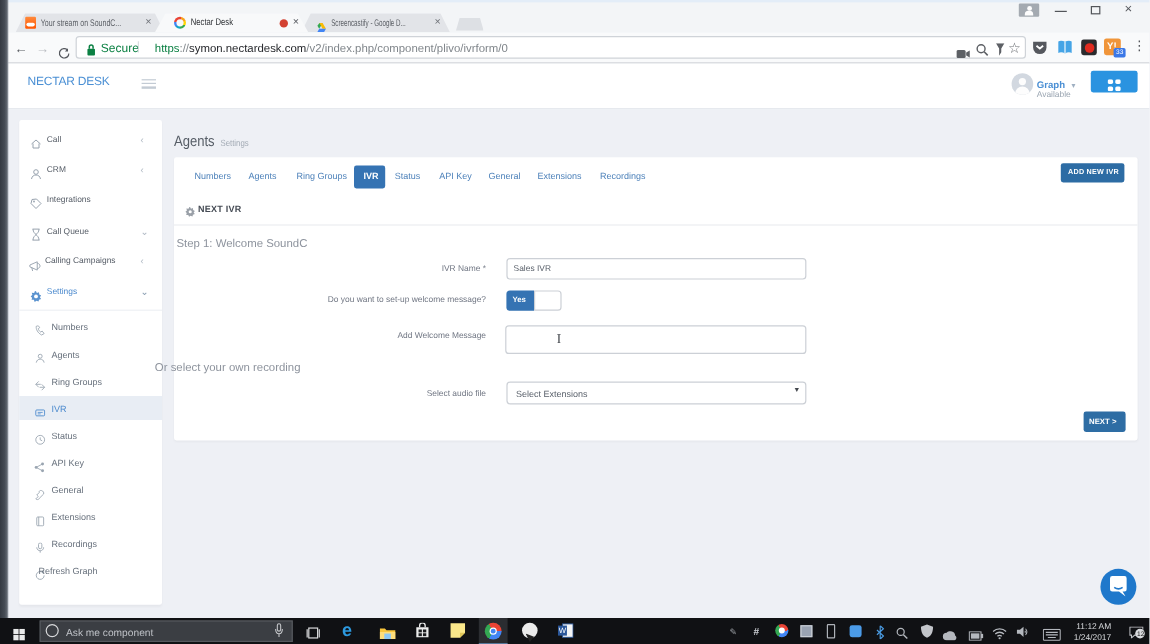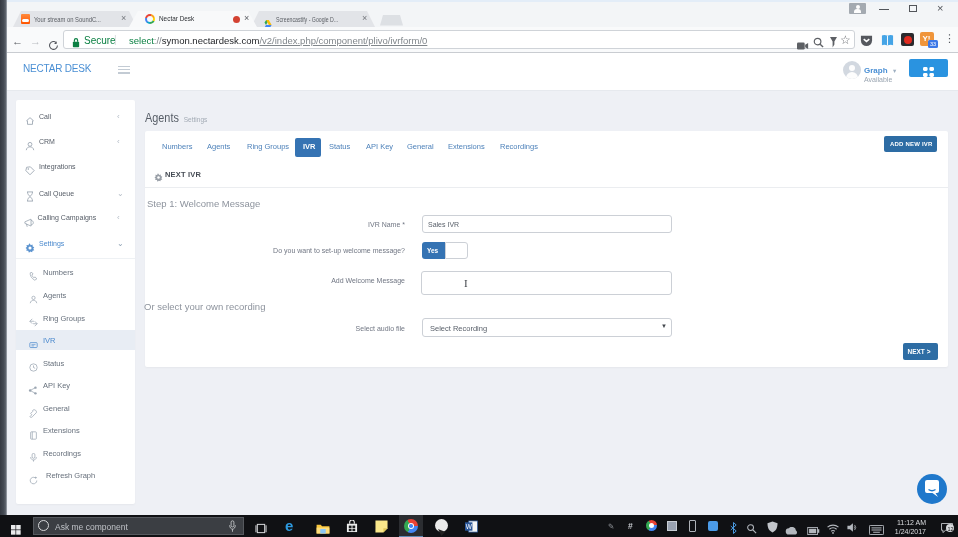--- a/index.html
+++ b/index.html
@@ -58,21 +58,21 @@
   </div>
   <div class="abs" style="left:63px;top:30px;width:792px;height:19px;background:#fff;border:1px solid #cfd3d8;border-radius:3px;"></div>
   <div class="abs" style="left:72px;top:34px;width:8px;height:11px;">
     <svg width="8" height="11" viewBox="0 0 10 14">
         <rect x="1" y="6" width="8" height="7" rx="1" fill="#0b8043"></rect>
         <path d="M3 6 V4 a2 2 0 0 1 4 0 V6" stroke="#0b8043" stroke-width="1.6" fill="none"></path>
       </svg>
   </div>
   <div class="abs" style="left:84px;top:35px;font-size:10px;color:#0b8043;">Secure</div>
   <div class="abs" style="left:114px;top:33.5px;font-size:10px;color:#d4d7db;">|</div>
-  <div class="abs" style="left:129px;top:34.5px;font-size:9.5px;white-space:nowrap;"><span style="color:#0b8043;">select</span><span style="color:#80868b;">://</span><span style="color:#24262a;">symon.nectardesk.com</span><span style="color:#80868b;text-decoration:underline;">/v2/index.php/component/plivo/ivrform/0</span></div>
+  <div class="abs" style="left:129px;top:34.5px;font-size:9.5px;white-space:nowrap;"><span style="color:#0b8043;">https</span><span style="color:#80868b;">://</span><span style="color:#24262a;">symon.nectardesk.com</span><span style="color:#80868b;">/v2/index.php/component/plivo/ivrform/0</span></div>
 
   <div class="abs" style="left:797px;top:36px;width:12px;height:8px;">
     <svg width="12" height="8" viewBox="0 0 14 9">
         <rect x="0" y="0.5" width="9" height="8" rx="1.5" fill="#5d6065"></rect>
         <path d="M9.5 3 L13 1 V8 L9.5 6 Z" fill="#5d6065"></path>
       </svg>
   </div>
   <div class="abs" style="left:813px;top:34px;width:11px;height:11px;">
     <svg width="11" height="11" viewBox="0 0 12 12">
         <circle cx="5" cy="5" r="3.6" stroke="#5d6065" stroke-width="1.3" fill="none"></circle>
@@ -262,21 +262,21 @@
       </svg>
   </div>
   <div class="abs" style="left:43px;top:448.5px;font-size:7.5px;color:#67707c;">Recordings</div>
 
   <div class="abs" style="left:29px;top:470.5px;width:9px;height:9px;">
     <svg width="9" height="9" viewBox="0 0 11 11">
         <path d="M9.5 5.5 A4 4 0 1 1 7.5 2.1" stroke="#9aa5b1" stroke-width="0.9" fill="none"></path>
         <path d="M7.5 0.5 L7.5 3.5 L10 2 Z" fill="#9aa5b1"></path>
       </svg>
   </div>
-  <div class="abs" style="left:46px;top:471px;font-size:7.5px;color:#67707c;">Refresh Graph</div>
+  <div class="abs" style="left:32px;top:471px;font-size:7.5px;color:#67707c;">Refresh Graph</div>
 
   <div class="abs" style="left:145px;top:111px;font-size:12.5px;color:#565d66;transform:scaleX(0.87);transform-origin:0 0;white-space:nowrap;">Agents <span style="font-size:7.5px;color:#a3abb5;">&nbsp;Settings</span></div>
 
   <div class="abs" style="left:145px;top:131px;width:803px;height:236px;background:#fff;border-radius:2px;box-shadow:0 1px 2px rgba(0,0,0,0.04);"></div>
 
   <div class="abs" style="left:162px;top:142px;font-size:7.5px;color:#4e82ba;">Numbers</div>
   <div class="abs" style="left:207px;top:142px;font-size:7.5px;color:#4e82ba;">Agents</div>
   <div class="abs" style="left:247px;top:142px;font-size:7.5px;color:#4e82ba;">Ring Groups</div>
   <div class="abs" style="left:295px;top:138px;width:26px;height:19px;background:#3573b3;border-radius:2px;"></div>
   <div class="abs" style="left:303px;top:142px;font-size:7.5px;color:#fff;font-weight:bold;">IVR</div>
@@ -290,40 +290,40 @@
 
   <div class="abs" style="left:153.5px;top:167.5px;width:9px;height:9px;">
     <svg width="9" height="9" viewBox="0 0 14 14">
         <path d="M7 1 L8 3 L10.5 2.2 L10.8 4.8 L13 6 L11.5 8 L13 10 L10.5 10.8 L10 13 L7.5 12 L5.5 13.5 L4.5 11 L1.8 11 L2.5 8.5 L0.8 7 L2.8 5.2 L2 2.8 L4.8 3 L5.8 0.8 Z" fill="#9aa0a8"></path>
         <circle cx="7" cy="7" r="2" fill="#fff"></circle>
       </svg>
   </div>
   <div class="abs" style="left:165px;top:169.5px;font-size:7.5px;font-weight:bold;color:#454b54;letter-spacing:0.2px;">NEXT IVR</div>
   <div class="abs" style="left:145px;top:187px;width:803px;height:1px;background:#ebedf0;"></div>
 
-  <div class="abs" style="left:147px;top:198px;font-size:9.5px;color:#8d939d;">Step 1: Welcome Message</div>
+  <div class="abs" style="left:147px;top:198px;font-size:9.5px;color:#8d939d;">Step 1: Welcome SoundC</div>
 
   <div class="abs" style="left:255px;top:220.5px;width:150px;font-size:7px;color:#707683;text-align:right;">IVR Name *</div>
   <div class="abs" style="left:422px;top:215px;width:250px;height:18px;background:#fff;border:1px solid #ccd0d6;border-radius:3px;"></div>
   <div class="abs" style="left:428px;top:220.5px;font-size:7px;color:#5a616b;">Sales IVR</div>
 
   <div class="abs" style="left:180px;top:247px;width:225px;font-size:7px;color:#707683;text-align:right;">Do you want to set-up welcome message?</div>
   <div class="abs" style="left:422px;top:242px;width:23px;height:17px;background:#3573b3;border-radius:3px 0 0 3px;"></div>
   <div class="abs" style="left:427px;top:247px;font-size:6.5px;color:#fff;font-weight:bold;">Yes</div>
   <div class="abs" style="left:445px;top:242px;width:23px;height:17px;background:#fff;border:1px solid #ccd0d6;border-radius:0 3px 3px 0;"></div>
 
   <div class="abs" style="left:255px;top:276.5px;width:150px;font-size:7px;color:#707683;text-align:right;">Add Welcome Message</div>
   <div class="abs" style="left:421px;top:271px;width:251px;height:24px;background:#fff;border:1px solid #ccd0d6;border-radius:3px;"></div>
   <div class="abs" style="left:464px;top:277px;font-size:11px;color:#43474d;font-family:'Liberation Serif',serif;">I</div>
 
-  <div class="abs" style="left:144px;top:301px;font-size:9.5px;color:#8d939d;">Or select your own recording</div>
+  <div class="abs" style="left:129px;top:301px;font-size:9.5px;color:#8d939d;">Or select your own recording</div>
 
   <div class="abs" style="left:255px;top:324.5px;width:150px;font-size:7px;color:#707683;text-align:right;">Select audio file</div>
   <div class="abs" style="left:422px;top:318px;width:250px;height:18.5px;background:#fff;border:1px solid #ccd0d6;border-radius:3px;"></div>
-  <div class="abs" style="left:430px;top:323.5px;font-size:7.5px;color:#5a616b;">Select Recording</div>
+  <div class="abs" style="left:430px;top:323.5px;font-size:7.5px;color:#5a616b;">Select Extensions</div>
   <div class="abs" style="left:661px;top:323px;font-size:6px;color:#43474d;">▼</div>
 
   <div class="abs" style="left:903px;top:343px;width:35px;height:17px;background:#2e6da4;border-radius:2px;"></div>
   <div class="abs" style="left:907.5px;top:348px;font-size:6.5px;color:#fff;font-weight:bold;">NEXT &gt;</div>
 
   <div class="abs" style="left:917px;top:474px;width:30px;height:30px;border-radius:50%;background:#1f78cb;"></div>
   <div class="abs" style="left:925px;top:480px;width:14px;height:17px;">
     <svg width="14" height="17" viewBox="0 0 14 17">
         <path d="M2 0 h10 a2 2 0 0 1 2 2 v9 a2 2 0 0 1 -2 2 h-1.5 l2.5 4 -5.5 -4 H2 a2 2 0 0 1 -2 -2 V2 a2 2 0 0 1 2 -2 Z" fill="#fff"></path>
         <path d="M3.5 9.5 Q7 12 10.5 9.5" stroke="#1f78cb" stroke-width="1.3" fill="none"></path>

